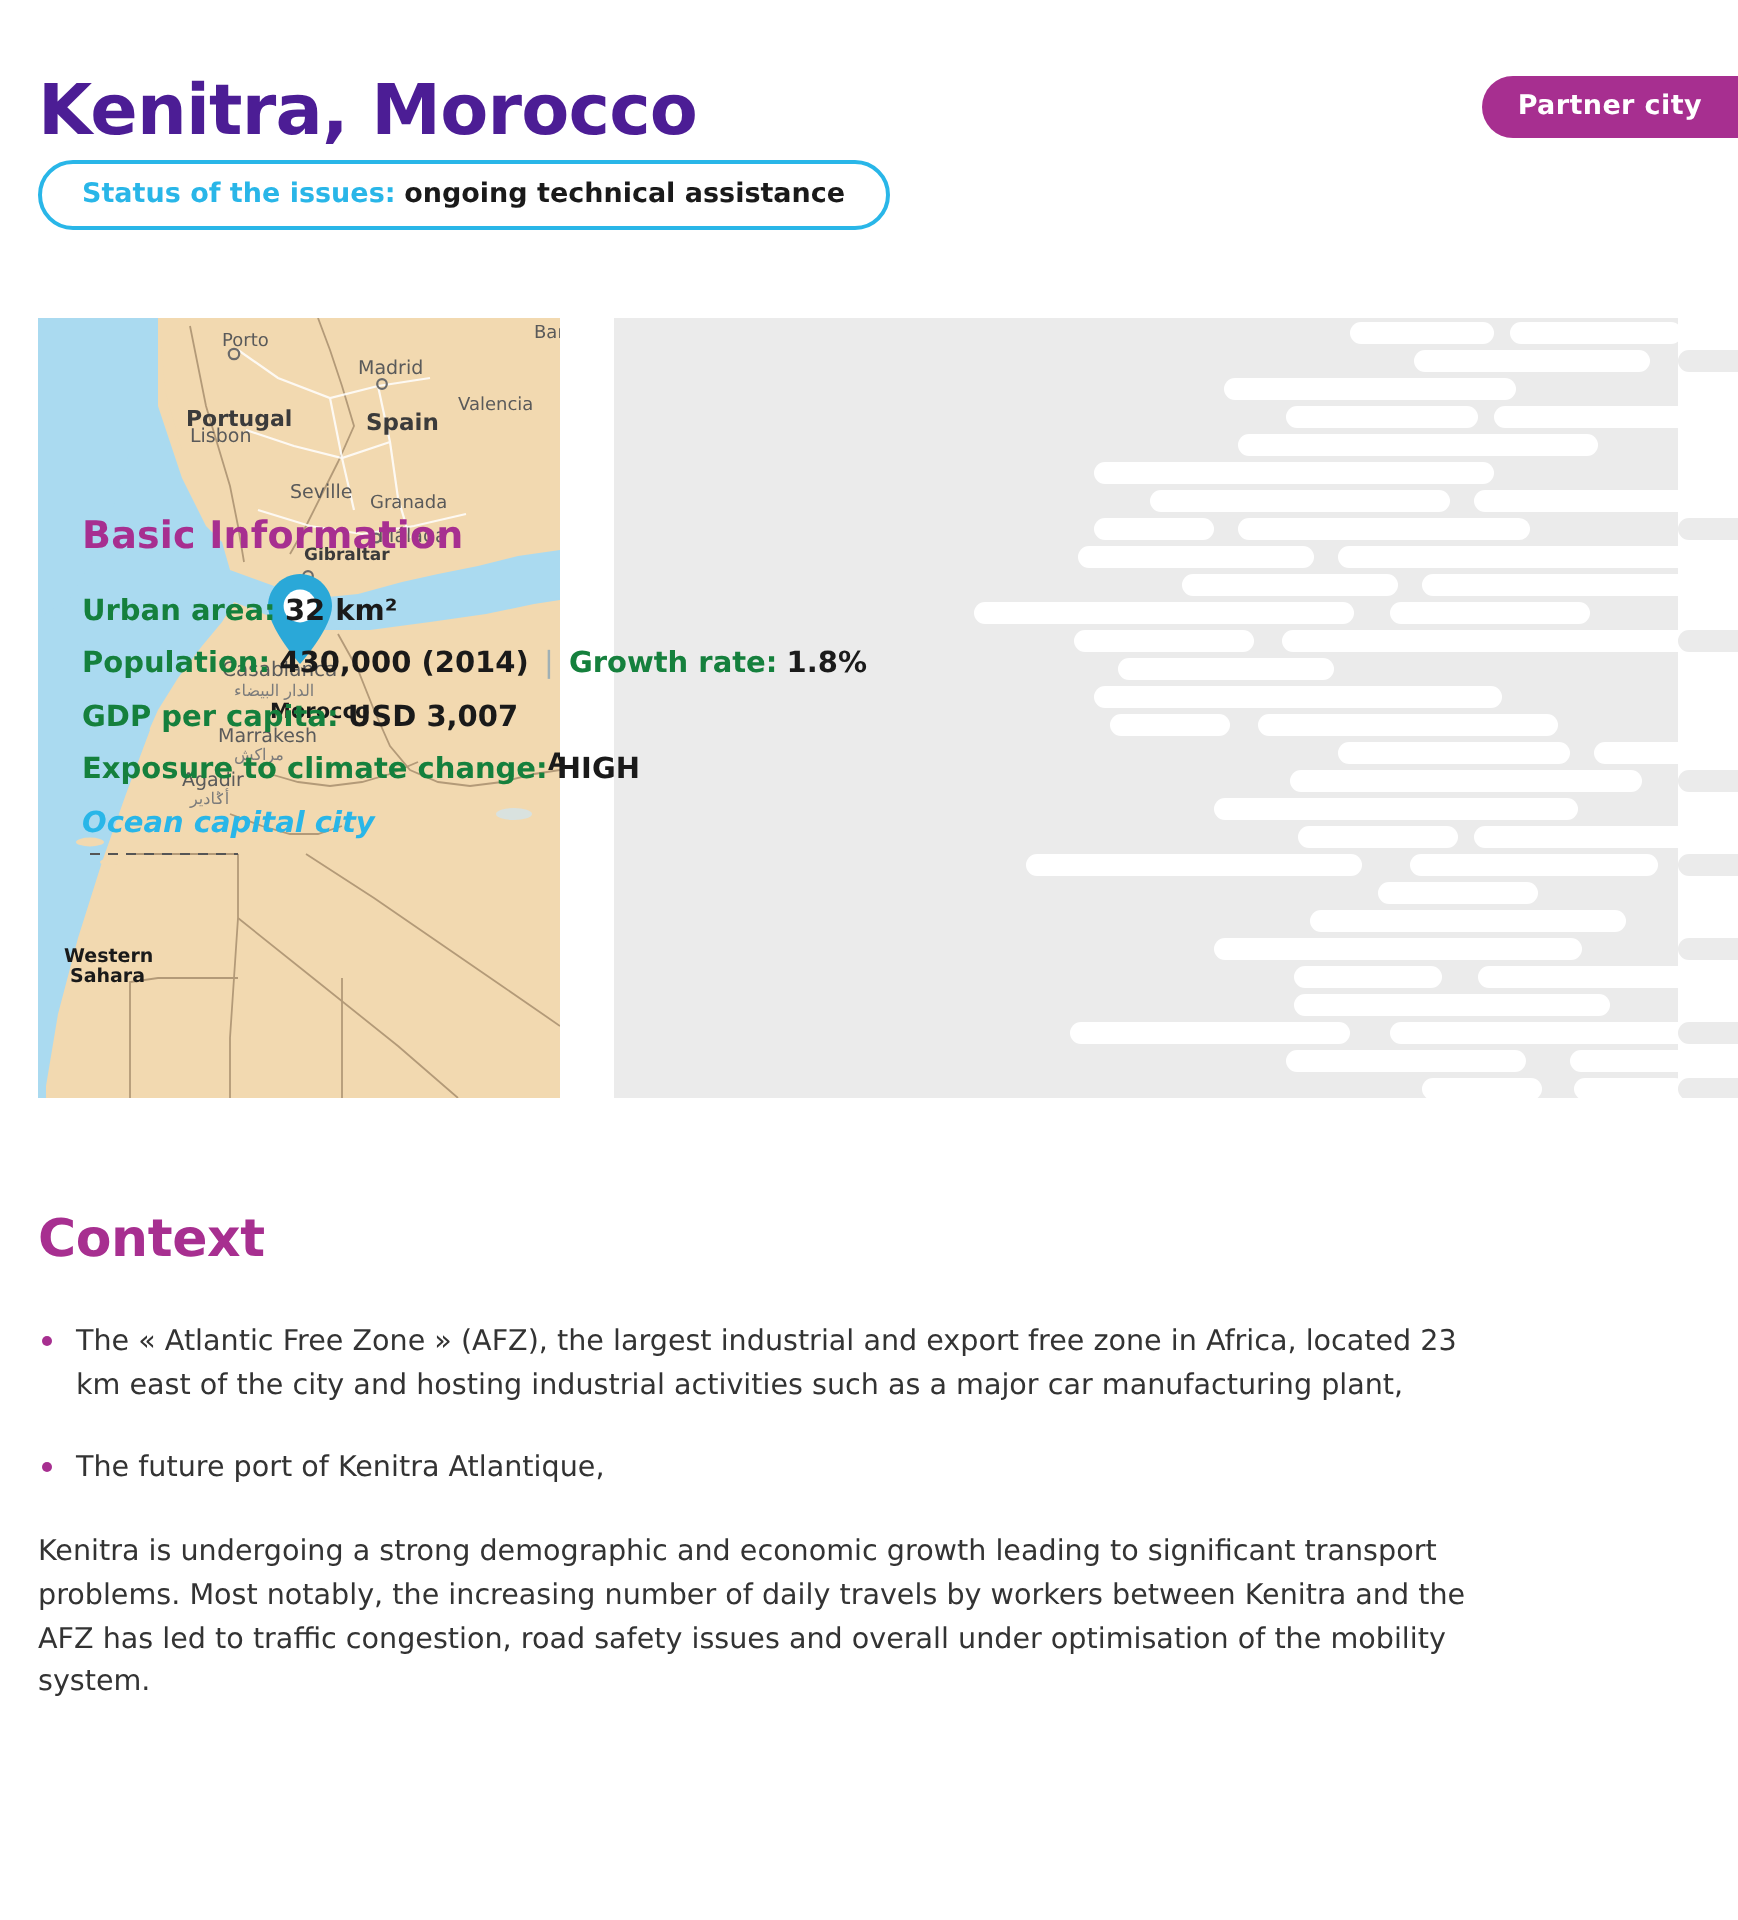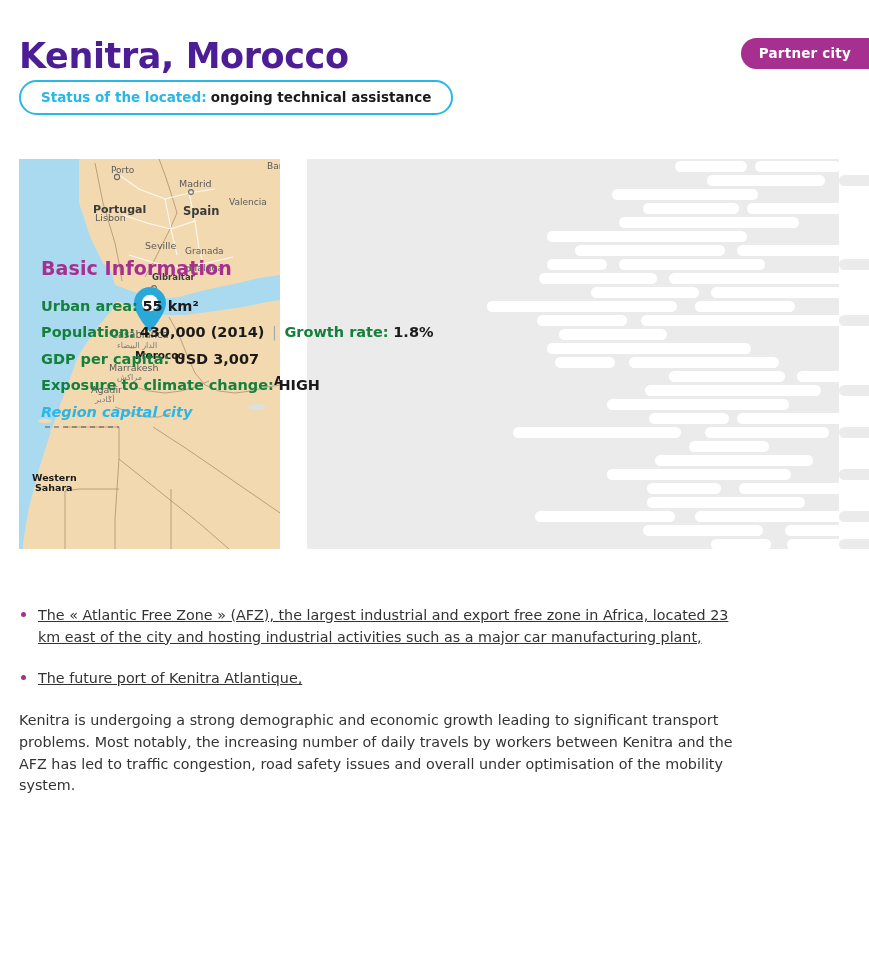--- a/index.html
+++ b/index.html
@@ -128,21 +128,21 @@
     margin: 0 0 26px 0;
     letter-spacing: -0.2px;
   }
   .para {
     font-size: 14.3px;
     line-height: 1.52;
     color: #333333;
     margin: 0 0 22px 0;
     max-width: 715px;
   }
-  .bullets { list-style: none; margin: 0 0 18px 0; padding: 0; text-decoration: underline; }
+  .bullets { list-style: none; margin: 0 0 18px 0; padding: 0; }
   .bullets li {
     position: relative;
     padding-left: 19px;
     font-size: 14.3px;
     line-height: 1.52;
     color: #333333;
     margin-bottom: 20px;
     max-width: 730px;
   }
   .bullets li:before {
@@ -158,21 +158,21 @@
 </head>
 <body>
 
 <div class="page">
 
   <h1 class="title">Kenitra, Morocco</h1>
 
   <div class="badge-partner">Partner city</div>
 
   <div class="status-pill">
-    <span class="label">Status of the located:</span>
+    <span class="label">Status of the issues:</span>
     <span class="value">ongoing technical assistance</span>
   </div>
 
   <div class="hero">
 
     <div class="map">
       <svg width="261" height="390" viewBox="0 0 261 390" xmlns="http://www.w3.org/2000/svg">
         <rect x="0" y="0" width="261" height="390" fill="#aadaf0"></rect>
 
         <path d="M60,0 L261,0 L261,118 L243,122 L228,130 L214,128 L198,133 L186,140
@@ -329,21 +329,21 @@
       <div class="bar out" style="left:532px; top:310px; width:48px;"></div>
       <div class="bar out" style="left:532px; top:352px; width:44px;"></div>
       <div class="bar out" style="left:532px; top:380px; width:36px;"></div>
     </div>
 
     <div class="info-content">
       <div class="info-heading">Basic Information</div>
 
       <div class="info-line">
         <span class="k">Urban area:</span>
-        <span class="v">55 km²</span>
+        <span class="v">32 km²</span>
       </div>
 
       <div class="info-line">
         <span class="k">Population:</span>
         <span class="v">430,000 (2014)</span>
         <span class="sep">|</span>
         <span class="k">Growth rate:</span>
         <span class="v">1.8%</span>
       </div>
 
@@ -351,25 +351,26 @@
         <span class="k">GDP per capita:</span>
         <span class="v">USD 3,007</span>
       </div>
 
 
       <div class="info-line">
         <span class="k">Exposure to climate change:</span>
         <span class="v">HIGH</span>
       </div>
 
-      <div class="info-note">Region capital city</div>
+      <div class="info-note">Ocean capital city</div>
     </div>
   </div>
 
   <div class="context">
+    <h2>Context</h2>
     <ul class="bullets">
       <li>The « Atlantic Free Zone » (AFZ), the largest industrial and export free zone in Africa, located 23 km east of the city and hosting industrial activities such as a major car manufacturing plant,</li>
       <li>The future port of Kenitra Atlantique,</li>
     </ul>
     <p class="para last">Kenitra is undergoing a strong demographic and economic growth leading to significant transport problems. Most notably, the increasing number of daily travels by workers between Kenitra and the AFZ has led to traffic congestion, road safety issues and overall under optimisation of the mobility system.</p>
   </div>
 
 </div>
 
 </body></html>

